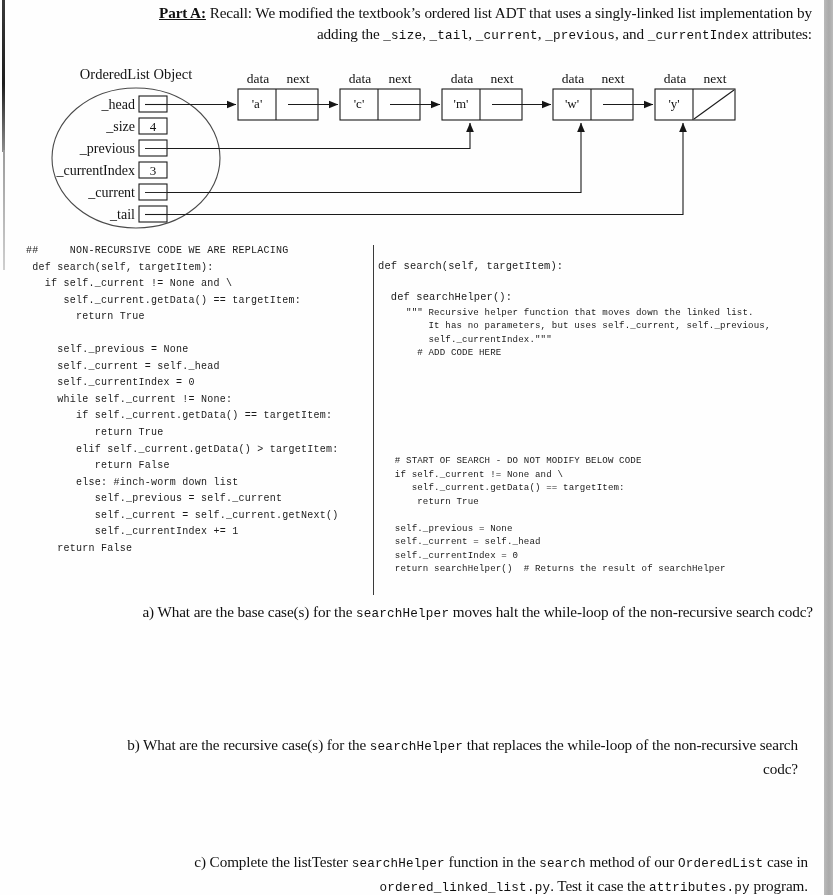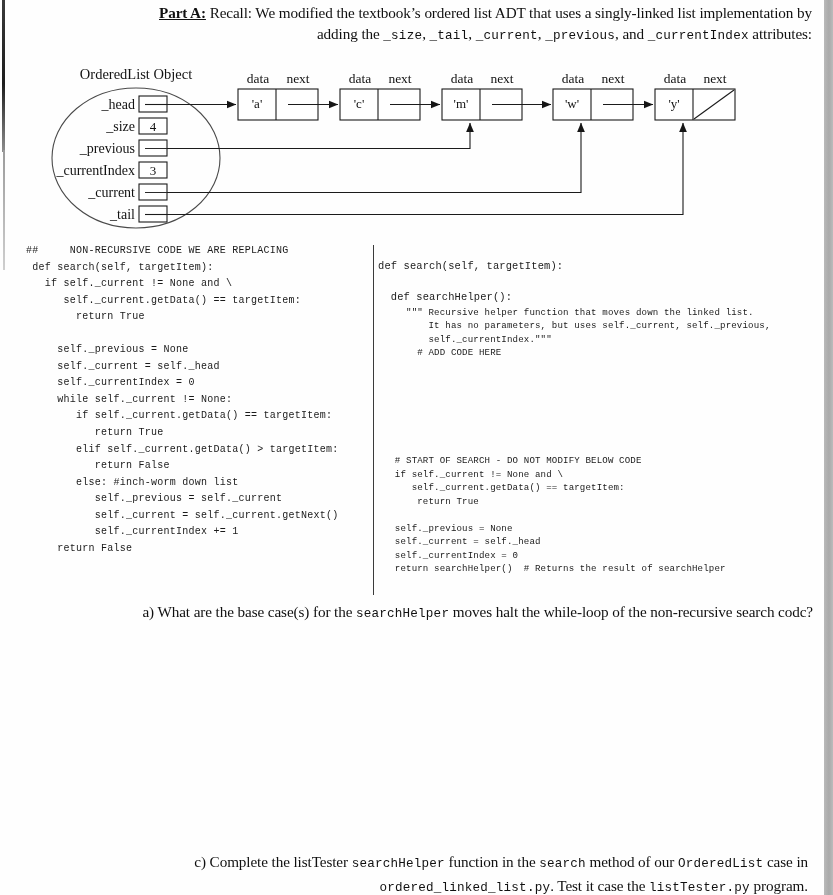--- a/index.html
+++ b/index.html
@@ -280,19 +280,23 @@
 
    self._previous = None
    self._current = self._head
    self._currentIndex = 0
    return searchHelper()  # Returns the result of searchHelper</span></div>
 
   <div id="qa" class="prose">
     <span>a)</span><span>  What are the base case(s) for the </span><span class="mono">searchHelper</span><span> moves </span><b>halt</b><span> the while-loop of the non-recursive search codc?</span>
   </div>
 
+  <div id="qb" class="prose">
+    <span>b)</span><span>  What are the recursive case(s) for the </span><span class="mono">searchHelper</span><span> that replaces the while-loop of the non-recursive search</span><br>
+    <span>codc?</span>
+  </div>
 
   <div id="qc" class="prose">
     <span>c)</span><span>  Complete the listTester </span><span class="mono">searchHelper</span><span> function in the </span><span class="mono">search</span><span> method of our </span><span class="mono">OrderedList</span><span> case in</span><br>
-    <span class="mono">ordered_linked_list.py</span><span>.  Test it case the </span><span class="mono">listTester.py</span><span> program.</span>
+    <span class="mono">ordered_linked_list.py</span><span>.  Test it case the </span><span class="mono">attributes.py</span><span> program.</span>
   </div>
 
 </div>
 
 </body></html>

